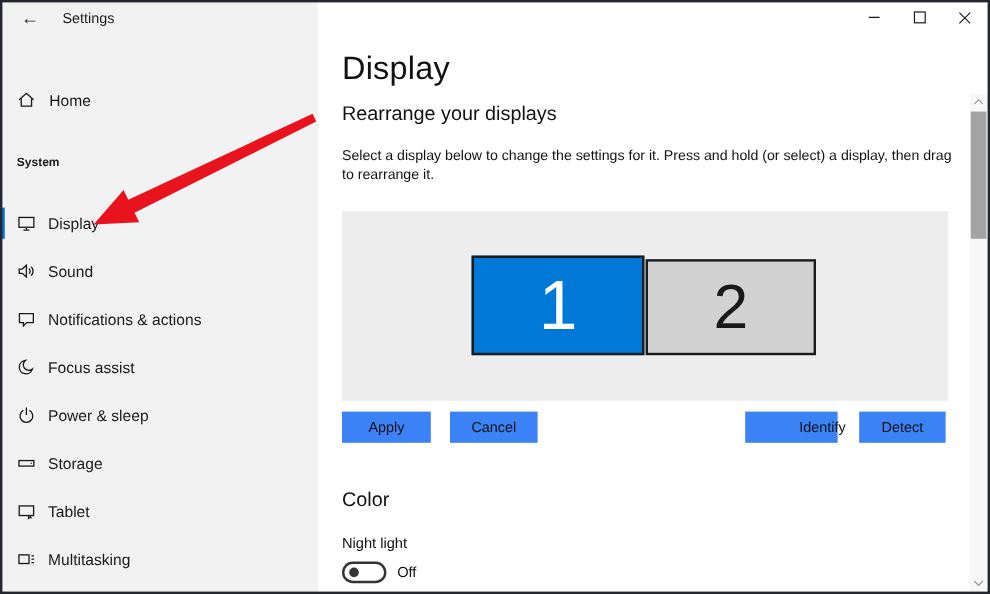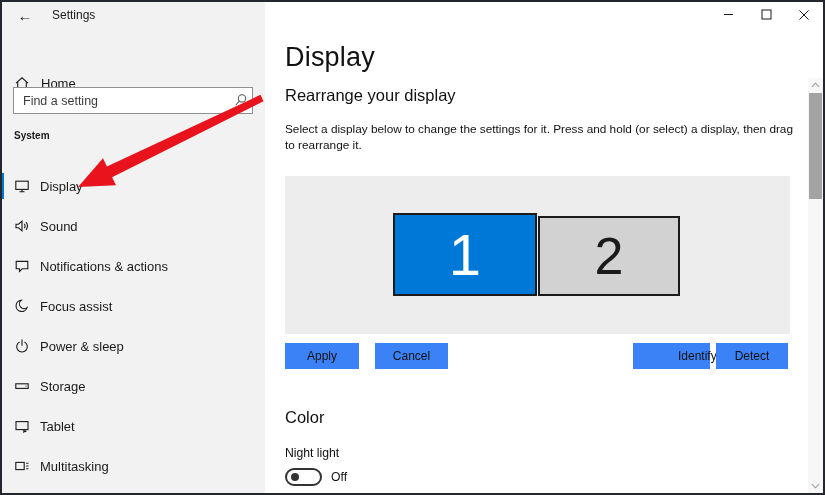--- a/index.html
+++ b/index.html
@@ -46,21 +46,21 @@
   .monitor { position:absolute; display:flex; align-items:center; justify-content:center; border:2px solid #1b1b1b; cursor:default; }
   .monitor-1 { left:108px; top:37px; width:144px; height:83px; background:#0078d7; }
   .monitor-1 .mon-num { color:#fff; font-size:58px; font-weight:300; }
   .monitor-2 { left:253px; top:40px; width:142px; height:80px; background:#d2d2d2; }
   .monitor-2 .mon-num { color:#1a1a1a; font-size:52px; font-weight:300; }
   .mon-num { line-height:1; }
 
   .btn { position:absolute; top:343px; height:26px; background:#3b82f6; border:none; font-family:inherit; font-size:12px; color:#111; cursor:default; }
   .btn-apply { left:20px; width:74px; }
   .btn-cancel { left:110px; width:73px; }
-  .btn-identify { left:368px; width:77px;padding-left:45px; }
+  .btn-identify { left:356px; width:77px;padding-left:45px; }
   .btn-detect { left:451px; width:72px; }
 
   .h-color { top:408px; }
   .nightlight-label { position:absolute; left:20px; top:446px; font-size:12.2px; color:#111; }
   .toggle { position:absolute; left:20px; top:468px; width:37px; height:18px; border:2px solid #333; border-radius:10px; background:#fff; }
   .toggle-knob { position:absolute; left:4px; top:3px; width:8px; height:8px; border-radius:50%; background:#333; }
   .toggle-state { position:absolute; left:66px; top:470px; font-size:12.2px; color:#111; }
 
   
   .scrollbar { position:absolute; right:2px; top:78px; bottom:2px; width:15px; background:#f7f7f7; z-index:40; }
@@ -90,31 +90,20 @@
         <svg width="16" height="16" viewBox="0 0 16 16">
             <g fill="none" stroke="#1a1a1a" stroke-width="1.1">
               <path d="M2 8.2 8 2.8l6 5.4"></path>
               <path d="M3.7 7v6.4h8.6V7"></path>
             </g>
           </svg>
       </span>
       <span class="nav-label">Home</span>
     </div>
 
-    <div class="searchbox">
-      <input type="text" placeholder="Find a setting" style="">
-      <span class="search-glyph">
-        <svg width="15" height="15" viewBox="0 0 16 16">
-            <g fill="none" stroke="#555" stroke-width="1.1">
-              <circle cx="9.6" cy="5.8" r="3.9"></circle>
-              <path d="M6.8 8.7 3 12.8"></path>
-            </g>
-          </svg>
-      </span>
-    </div>
 
     <div class="section-header">System</div>
 
     <nav class="nav-list">
 
       <div class="nav-item">
         <span class="accent-bar"></span>
         <span class="nav-icon">
           <svg width="16" height="16" viewBox="0 0 16 16">
               <g fill="none" stroke="#1a1a1a" stroke-width="1.1">
@@ -227,21 +216,21 @@
       </div>
       <div class="win-btn">
         <svg width="12" height="12" viewBox="0 0 12 12">
             <path d="M1.5 1.5l9 9M10.5 1.5l-9 9" stroke="#1a1a1a" stroke-width="1"></path>
           </svg>
       </div>
     </div>
 
     <h1 class="page-title">Display</h1>
 
-    <h2 class="section-heading h-rearrange">Rearrange your display</h2>
+    <h2 class="section-heading h-rearrange">Rearrange your displays</h2>
 
     <p class="desc">Select a display below to change the settings for it. Press and hold (or select) a display, then drag to rearrange it.</p>
 
     <div class="monitor-panel">
       <div class="monitor monitor-1">
         <span class="mon-num">1</span>
       </div>
       <div class="monitor monitor-2">
         <span class="mon-num">2</span>
       </div>

